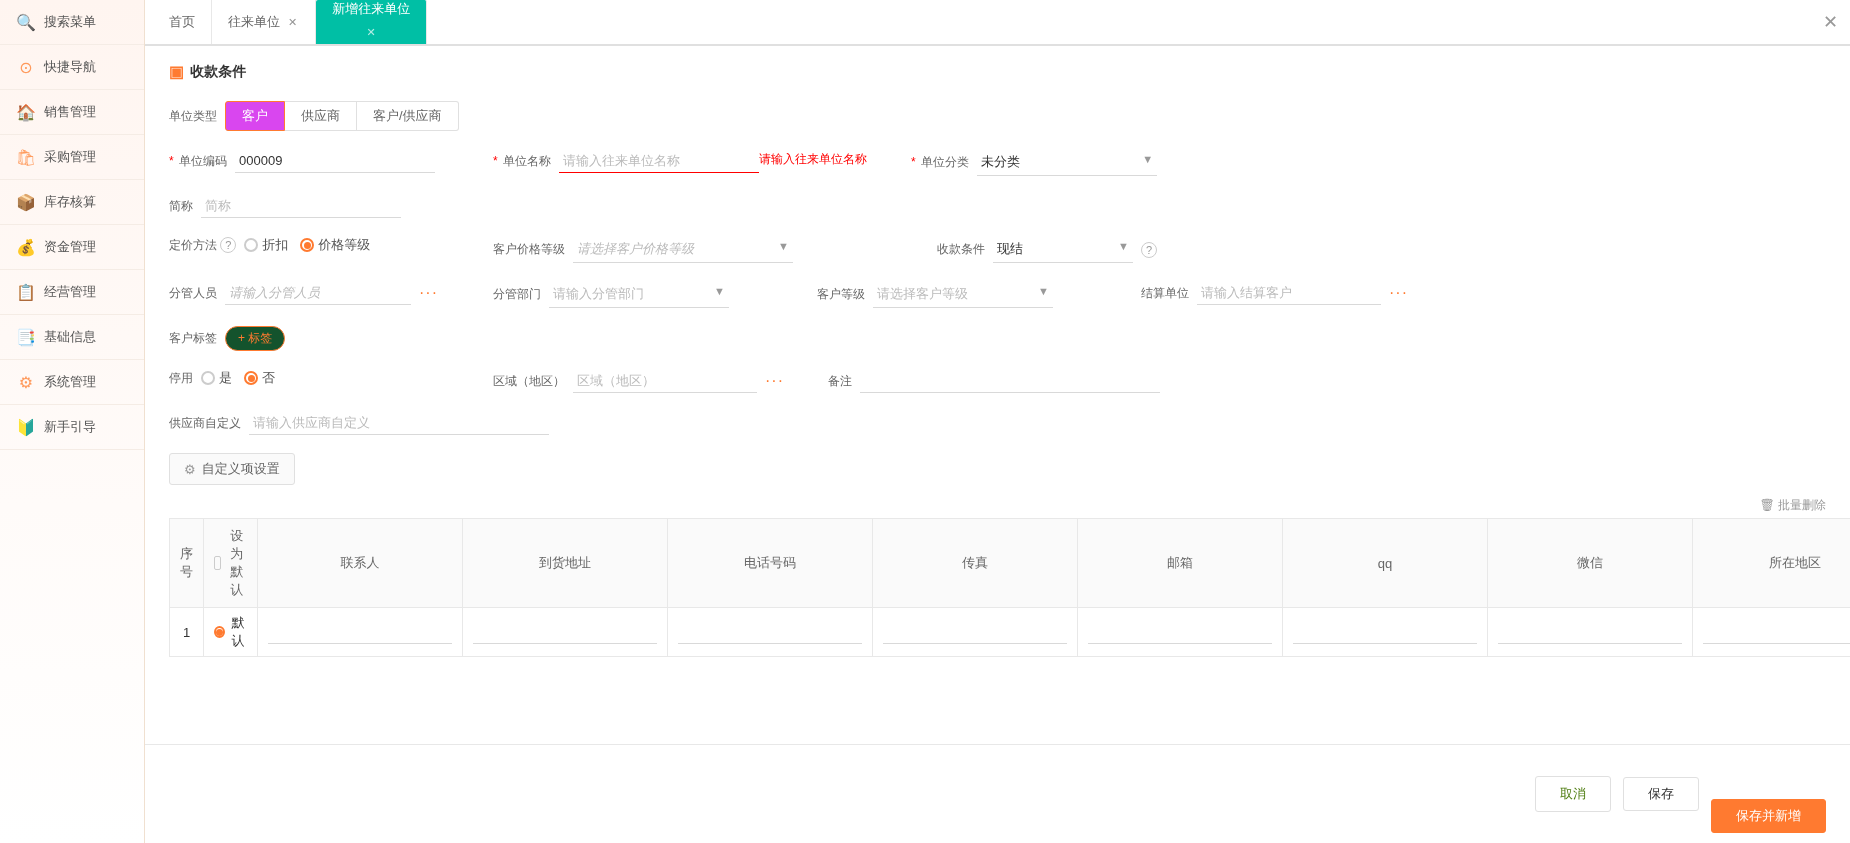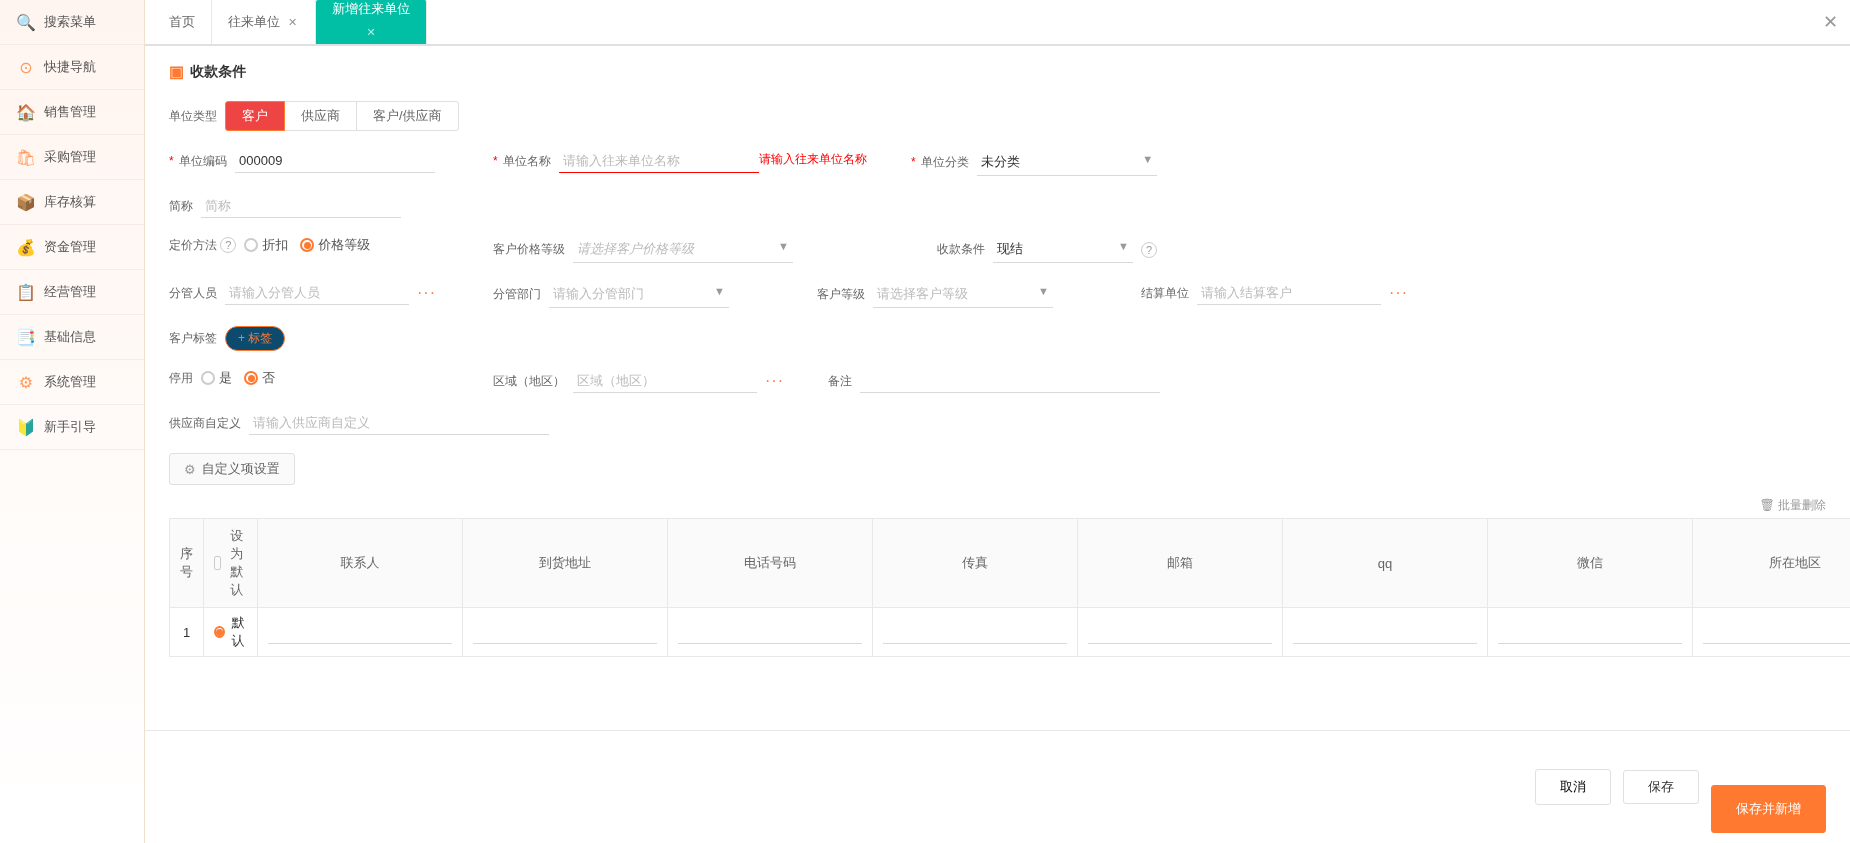--- a/index.html
+++ b/index.html
@@ -136,21 +136,21 @@
     
     .unit-type-group { display: flex; gap: 0; }
     .unit-btn {
       padding: 5px 16px;
       border: 1px solid #e0e0e0;
       background: #fff;
       cursor: pointer;
       font-size: 13px;
       color: #666;
     }
-    .unit-btn.active { background: #ef4444; color: #fff; border-color: #ff7a30; text-align: right; }
+    .unit-btn.active { background: #d946ef; color: #fff; border-color: #ff7a30; text-align: right; }
     .unit-btn:first-child { border-radius: 3px 0 0 3px; }
     .unit-btn:last-child { border-radius: 0 3px 3px 0; }
     .unit-btn:not(:first-child) { border-left: none; }
 
     
     .field-select {
       display: flex;
       gap: 4px;
       border-bottom: 1px solid #d9d9d9;
       padding: 4px 4px;
@@ -170,21 +170,21 @@
       display: flex; align-items: center; justify-content: center;
     }
     .radio-circle.checked { border-color: #ff7a30; }
     .radio-circle.checked::after { content: ''; width: 7px; height: 7px; border-radius: 50%; background: #ff7a30; }
 
     
     .tag-btn {
       display: flex; align-items: center; gap: 4px;
       border: 1px solid #ff7a30; color: #ff7a30;
       border-radius: 14px; padding: 3px 12px;
-      font-size: 12px; cursor: pointer; background: #0c4a6e;
+      font-size: 12px; cursor: pointer; background: #14532d;
     }
 
     
     .dots-btn { color: #ff7a30; cursor: pointer; font-size: 16px; letter-spacing: 1px; }
 
     
     .custom-btn {
       display: flex; align-items: center; gap: 6px;
       border: 1px solid #e0e0e0; padding: 6px 14px;
       font-size: 13px; color: #666; cursor: pointer;
@@ -206,29 +206,29 @@
     .batch-delete { font-size: 12px; color: #999; cursor: pointer; margin-bottom: 0; text-align: right; }
 
     
     .bottom-bar {
       display: flex; align-items: center; justify-content: flex-end;
       gap: 12px; padding: 10px 24px;
       background: #fff; border-top: 1px solid #e8e8e8;
     }
     .btn-cancel {
       padding: 8px 24px; border: 1px solid #e0e0e0;
-      background: #fff; font-size: 13px; color: #000000;
+      background: #fff; font-size: 13px; color: #4d7c0f;
       cursor: pointer; border-radius: 3px;
     }
     .btn-save {
       padding: 7px 24px; background: #fff; border: 1px solid #e0e0e0;
       font-size: 13px; color: #333; cursor: pointer; border-radius: 3px;
     }
     .btn-save-new {
-      padding: 14px 24px; background: #ff7a30;
+      padding: 7px 24px; background: #ff7a30;
       border: 1px solid #ff7a30; font-size: 13px; color: #fff;
       cursor: pointer; border-radius: 3px; margin-top: 44px;
     }
 
     
     .help-icon {
       display: inline-flex; align-items: center; justify-content: center;
       width: 16px; height: 16px; border-radius: 50%; border: 1px solid #ccc;
       color: #999; font-size: 11px; cursor: pointer;
     }
@@ -388,21 +388,21 @@
           <span>现结</span>
           <span class="arrow">▼</span>
         </div>
         <span class="help-icon">?</span>
       </div>
     </div>
 
     <div class="form-row">
       <div class="form-field">
         <span class="field-label">分管人员</span>
-        <input class="field-input" type="text" placeholder="请输入分管人员" style="min-width: 180px;">
+        <input class="field-input" type="text" placeholder="请输入分管人员" style="min-width: 180px; font-style: italic;">
         <span class="dots-btn">···</span>
       </div>
       <div class="form-field">
         <span class="field-label">分管部门</span>
         <div class="field-select" style="min-width:180px;">
           <span class="placeholder">请输入分管部门</span>
           <span class="arrow">▼</span>
         </div>
       </div>
       <div class="form-field">

